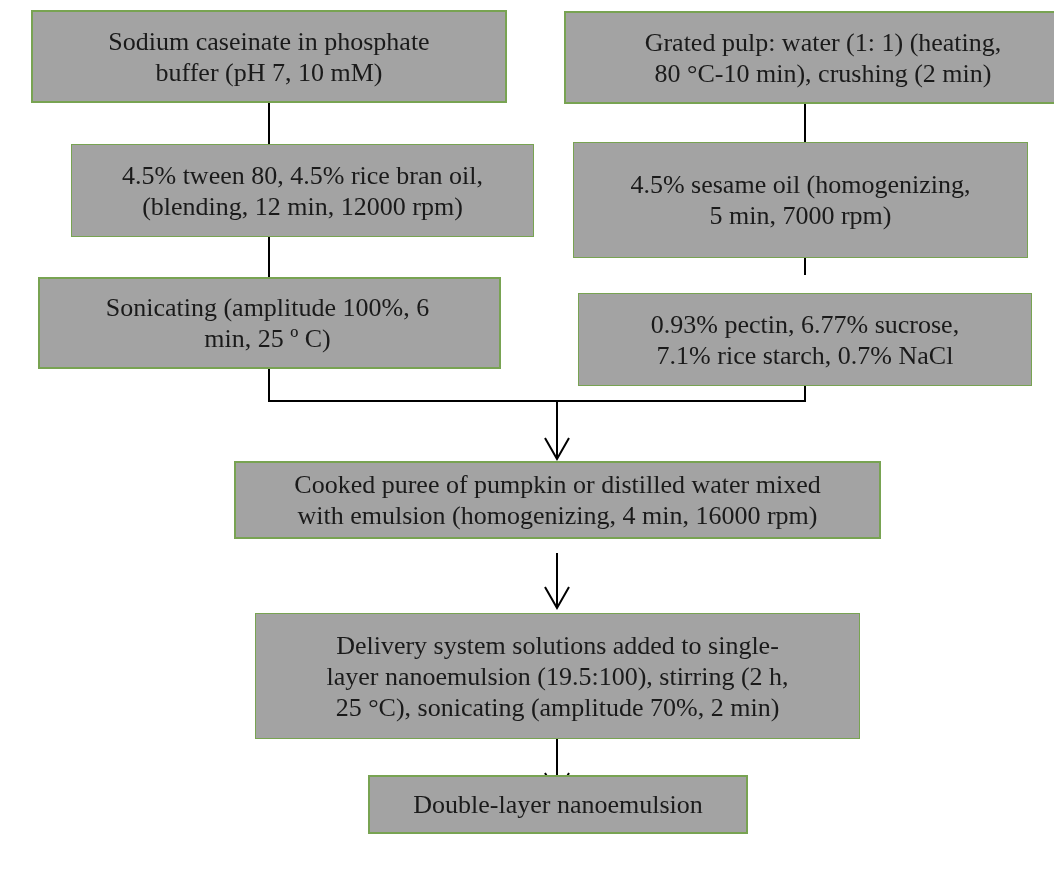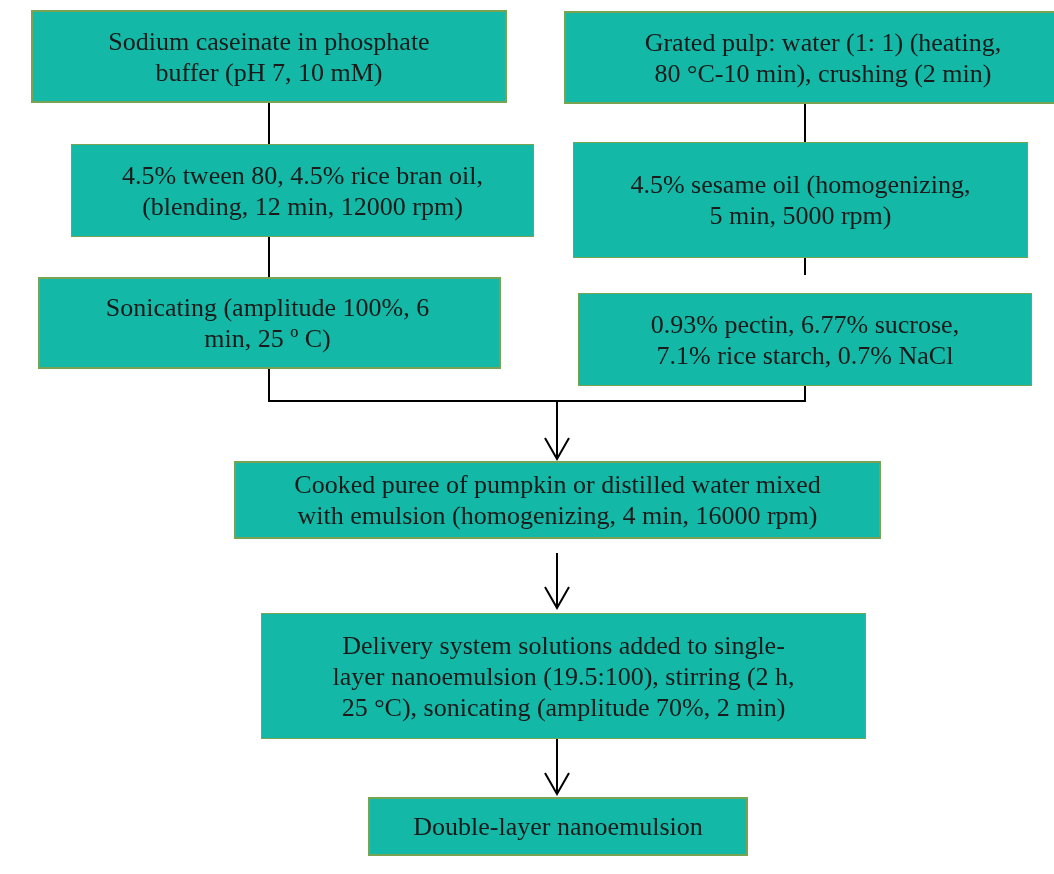--- a/index.html
+++ b/index.html
@@ -3,21 +3,21 @@
   <meta charset="utf-8">
   <style>
     html, body { margin: 0; padding: 0; background: #ffffff; }
     body { width: 1054px; height: 874px; position: relative; overflow: hidden; }
     .canvas { position: absolute; left: 0; top: 0; width: 1054px; height: 874px; }
     svg.lines { position: absolute; left: 0; top: 0; width: 1054px; height: 874px; pointer-events: none; }
     .box {
       position: absolute;
       box-sizing: border-box;
       border: 2px solid #78a352;
-      background: #14b8a6;
+      background: #a3a3a3;
       display: flex; align-items: center; justify-content: center;
       text-align: center;
       font-family: "Liberation Serif", "DejaVu Serif", serif;
       font-size: 26px;
       line-height: 31px;
       color: #1a1a1a;
       padding: 0 10px;
     }
     .box.thin { border-width: 1.5px; }
     .box span { display: block; }
@@ -75,45 +75,45 @@
   <div class="box" style="left:564px; top:11px; width:518px; height:93px;">
     <div>
       <span>Grated pulp: water (1: 1) (heating,</span>
       <span>80 °C-10 min), crushing (2 min)</span>
     </div>
   </div>
 
   <div class="box thin" style="left:573px; top:142px; width:455px; height:116px;">
     <div>
       <span>4.5% sesame oil (homogenizing,</span>
-      <span>5 min, 5000 rpm)</span>
+      <span>5 min, 7000 rpm)</span>
     </div>
   </div>
 
   <div class="box thin" style="left:578px; top:293px; width:454px; height:93px;">
     <div>
       <span>0.93% pectin, 6.77% sucrose,</span>
       <span>7.1% rice starch, 0.7% NaCl</span>
     </div>
   </div>
 
   <div class="box" style="left:234px; top:461px; width:647px; height:78px;">
     <div>
       <span>Cooked puree of pumpkin or distilled water mixed</span>
       <span>with emulsion (homogenizing, 4 min, 16000 rpm)</span>
     </div>
   </div>
 
-  <div class="box thin" style="left:255px; top:613px; width:605px; height:126px;margin-left:6px;">
+  <div class="box thin" style="left:255px; top:613px; width:605px; height:126px;">
     <div>
       <span>Delivery system solutions added to single-</span>
       <span>layer nanoemulsion (19.5:100), stirring (2 h,</span>
       <span>25 °C), sonicating (amplitude 70%, 2 min)</span>
     </div>
   </div>
 
-  <div class="box" style="left:368px; top:797px; width:380px; height:59px;">
+  <div class="box" style="left:368px; top:775px; width:380px; height:59px;">
     <div>
       <span>Double-layer nanoemulsion</span>
     </div>
   </div>
 
 </div>
 
 </body></html>

